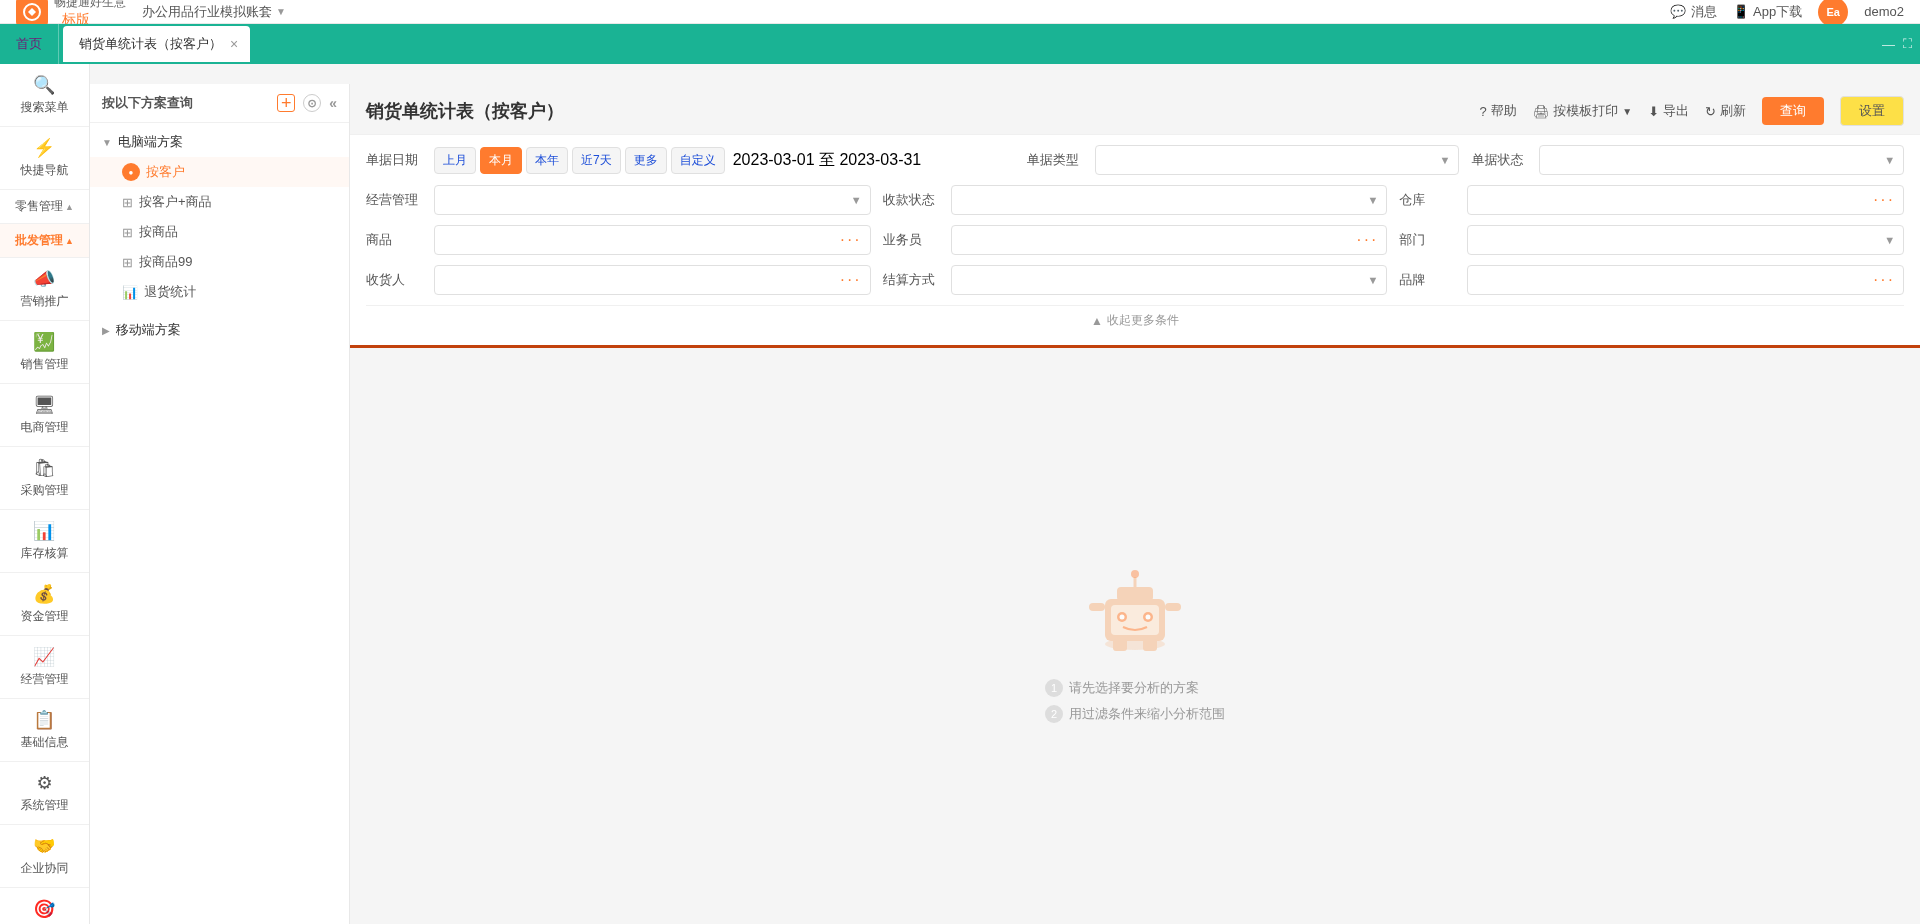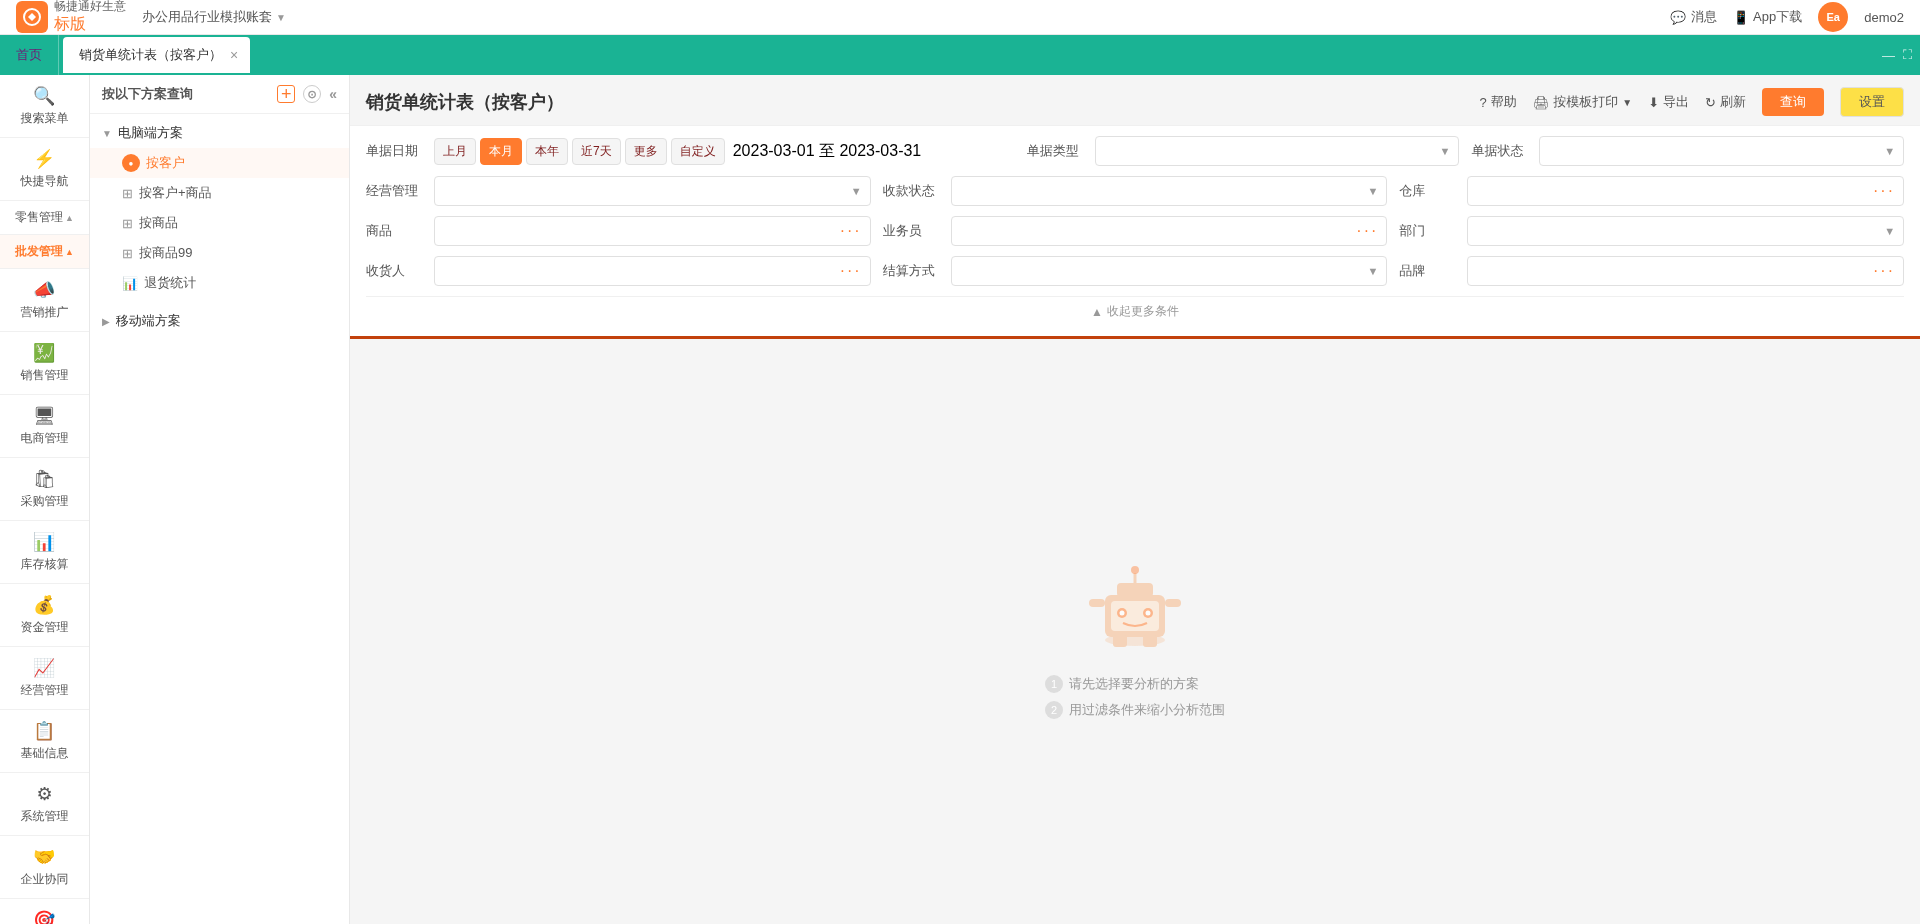--- a/index.html
+++ b/index.html
@@ -1,21 +1,21 @@
 <!DOCTYPE html>
 <html><head>
   <meta charset="utf-8">
   <style>
     * { box-sizing: border-box; margin: 0; padding: 0; font-family: 'Microsoft YaHei', Arial, sans-serif; }
     body { background: #f5f5f5; font-size: 13px; color: #333; display: flex; flex-direction: column; height: 924px; overflow: hidden; }
 
     
     .topbar {
       background: #fff;
-      height: 35px;
+      height: 24px;
       display: flex;
       align-items: center;
       justify-content: space-between;
       padding: 0 16px;
       border-bottom: 1px solid #e8e8e8;
       flex-shrink: 0;
     }
     .topbar-left { display: flex; align-items: center; gap: 8px; }
     .logo-area { display: flex; align-items: center; gap: 6px; }
     .logo-icon { width: 32px; height: 32px; background: #ff7b2e; border-radius: 6px; display: flex; align-items: center; justify-content: center; }
@@ -91,21 +91,21 @@
       color: #555;
       border-bottom: 1px solid #f0f0f0;
       display: flex;
       align-items: center;
       justify-content: center;
       gap: 2px;
     }
     .sidebar-item-group.active { color: #ff7b2e; background: #fff8f4; font-weight: bold; }
 
     
-    .content { flex: 1; display: flex; overflow: hidden; }
+    .content { flex: 1; display: flex; overflow: hidden; margin-top: 20px; }
     .plan-panel-header {
       padding: 10px 12px;
       display: flex;
       align-items: center;
       justify-content: space-between;
       border-bottom: 1px solid #f0f0f0;
       font-size: 13px;
       color: #555;
       font-weight: bold;
     }
@@ -161,21 +161,21 @@
       cursor: pointer;
     }
     .filter-input .fi-text { color: #333; }
     .filter-input .fi-icon { color: #999; font-size: 11px; }
     .filter-date-group { display: flex; align-items: center; gap: 4px; flex: 1; }
     .date-btn {
       padding: 4px 8px;
       font-size: 12px;
       border-radius: 4px;
       cursor: pointer;
-      color: #7f1d1d;
+      color: #1d4ed8;
       background: #f5f5f5;
       border: 1px solid #e0e0e0;
       white-space: nowrap;
     }
     .date-btn.active { background: #ff7b2e; color: white; border-color: #ff7b2e; }
     .date-range { font-size: 16px; color: #000000; margin-left: 4px; }
     .filter-input.dots { justify-content: space-between; }
     .dots-indicator { color: #ff7b2e; font-size: 16px; letter-spacing: 2px; }
     .collapse-btn {
       display: flex;
@@ -239,21 +239,21 @@
   <div class="topbar-left">
     <div class="logo-area">
       <div class="logo-icon">
         <svg width="20" height="20" viewBox="0 0 20 20">
             <circle cx="10" cy="10" r="8" fill="none" stroke="white" stroke-width="2"></circle>
             <path d="M6 10 L10 6 L14 10 L10 14 Z" fill="white"></path>
           </svg>
       </div>
       <div class="logo-text">
         <div>畅捷通好生意</div>
-        <div style="color:#ff7b2e;font-size:16px;">标版</div>
+        <div style="color:#ff7b2e;font-size:14px;margin-left:8px;">标版</div>
       </div>
     </div>
     <div class="dropdown-industry">
       <span>办公用品行业模拟账套</span>
       <span style="font-size:10px;color:#999;">▼</span>
     </div>
   </div>
   <div class="topbar-right">
     <div class="icon-btn">
       <span>💬</span>

